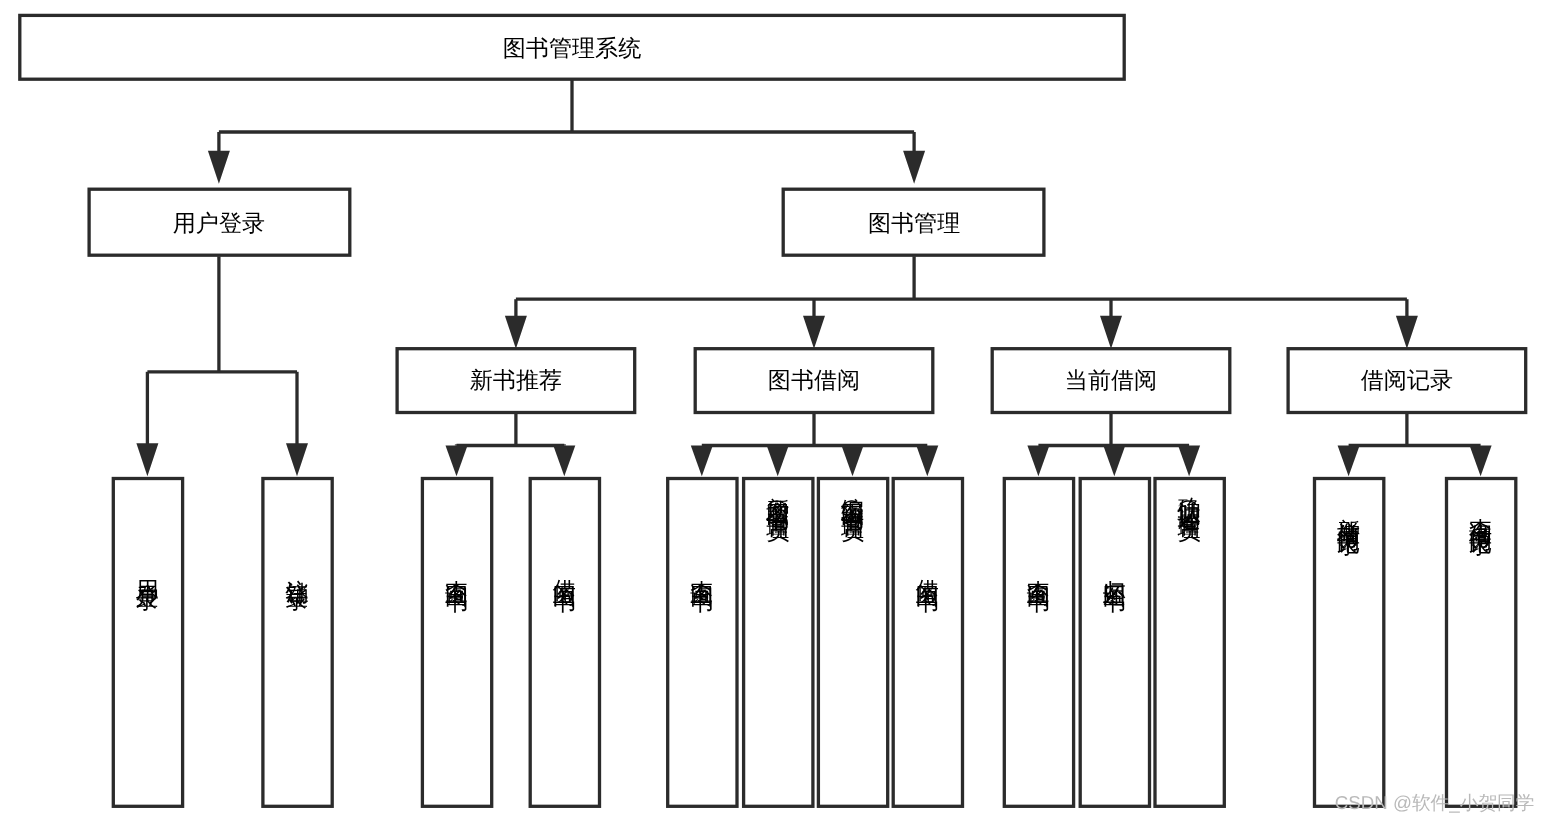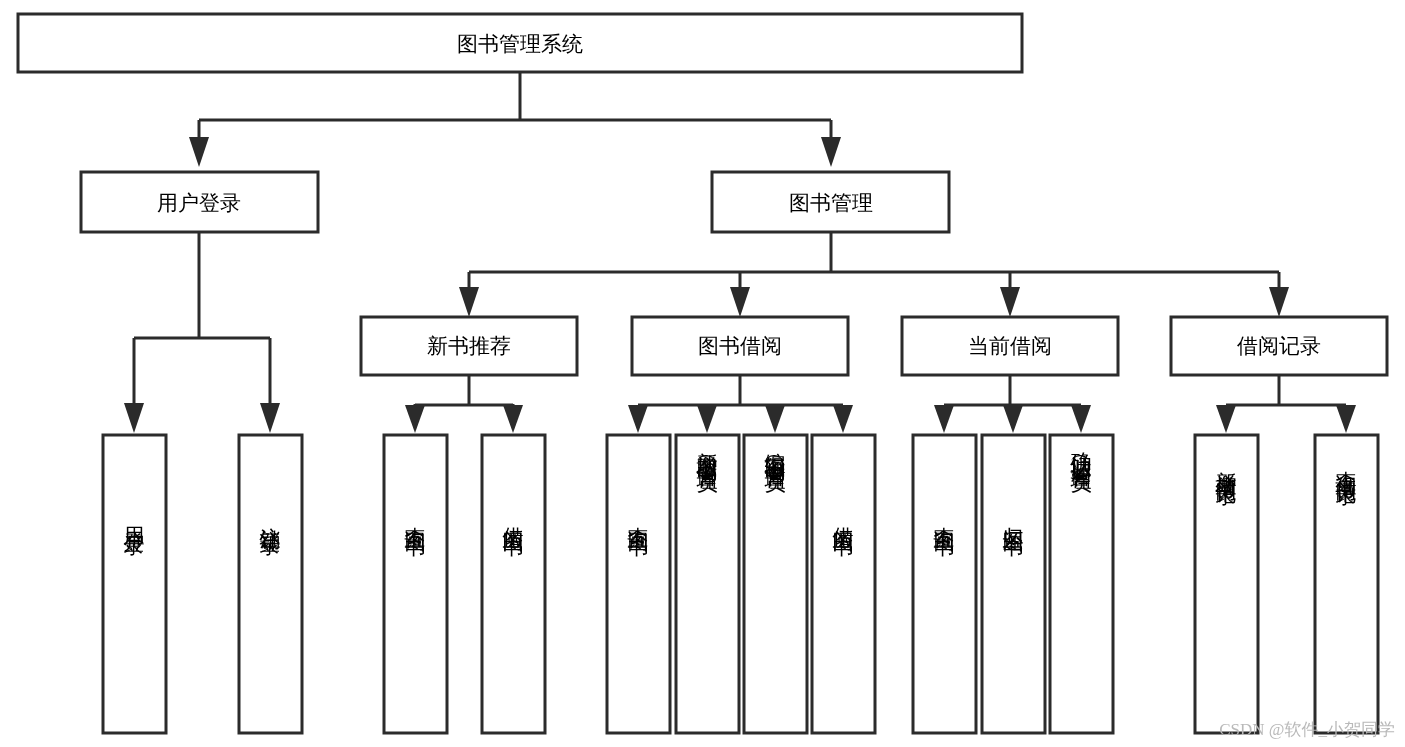--- a/index.html
+++ b/index.html
@@ -53,21 +53,21 @@
     font-size: 21px;
     fill: #000000;
     text-anchor: middle;
     writing-mode: vertical-rl;
     letter-spacing: 3px;
   }
   .watermark-text {
     position: absolute;
     right: 10px;
     bottom: 6px;
-    font-family: Liberation Serif, serif;
+    font-family: Liberation Sans, sans-serif;
     font-size: 17px;
     color: #b9b9b9;
     white-space: nowrap;
     pointer-events: none;
   }
 </style>
 </head>
 <body>
 
 <div id="diagram-root">

